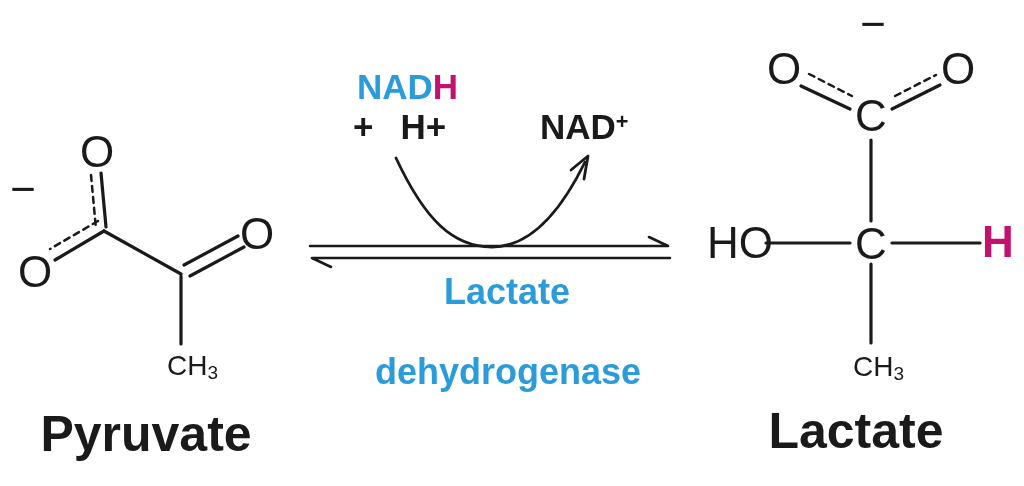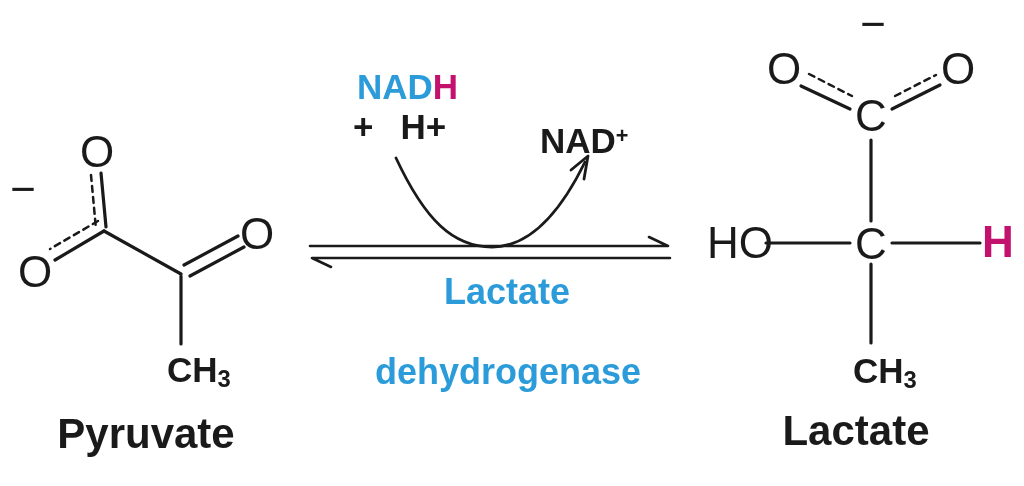--- a/index.html
+++ b/index.html
@@ -29,22 +29,22 @@
   }
   .charge{
     position:absolute;
     transform:translate(-50%,-50%);
     font-size:44px;
     font-weight:500;
     line-height:1;
   }
   .formula{
     position:absolute;
-    font-size:35px;
-    font-weight:700;
+    font-size:28px;
+    font-weight:400;
     white-space:nowrap;
     line-height:1;
   }
   .formula .sub{
     font-size:0.68em;
     position:relative;
     top:0.22em;
   }
   .cofactor{
     position:absolute;
@@ -73,21 +73,21 @@
     transform:translate(-50%,-50%);
     color:var(--blue);
     font-size:36px;
     font-weight:600;
     white-space:nowrap;
     line-height:1;
   }
   .mol-name{
     position:absolute;
     transform:translate(-50%,-50%);
-    font-size:42px;
+    font-size:50px;
     font-weight:700;
     white-space:nowrap;
     line-height:1;
     text-align:center;
   }
 </style>
 </head>
 <body>
 
 <div id="figure">
@@ -141,21 +141,21 @@
   <div class="formula" style="left:167px;top:352px;"><span>CH</span><span class="sub">3</span></div>
   <div class="mol-name" style="left:146px;top:434px;">Pyruvate</div>
 
   <div class="cofactor" style="left:357px;top:67px;"><span class="blue">NAD</span><span class="magenta">H</span></div>
 
   <div class="plus-row" style="left:353px;top:107px;">
     <span>+</span>
     <span><span>H</span><span class="sup">+</span></span>
   </div>
 
-  <div class="cofactor" style="left:540px;top:121px;"><span>NAD</span><span class="sup">+</span></div>
+  <div class="cofactor" style="left:540px;top:107px;"><span>NAD</span><span class="sup">+</span></div>
 
   <div class="enzyme-label" style="left:507px;top:292px;">Lactate</div>
   <div class="enzyme-label" style="left:508px;top:334px;margin-top:38px;">dehydrogenase</div>
 
   <div class="charge" style="left:873px;top:24px;">−</div>
   <div class="atom" style="left:784px;top:69px;">O</div>
   <div class="atom" style="left:958px;top:69px;">O</div>
   <div class="atom" style="left:871px;top:116px;">C</div>
   <div class="atom" style="left:730px;top:243px;margin-left:10px;">HO</div>
   <div class="atom" style="left:871px;top:244px;">C</div>

